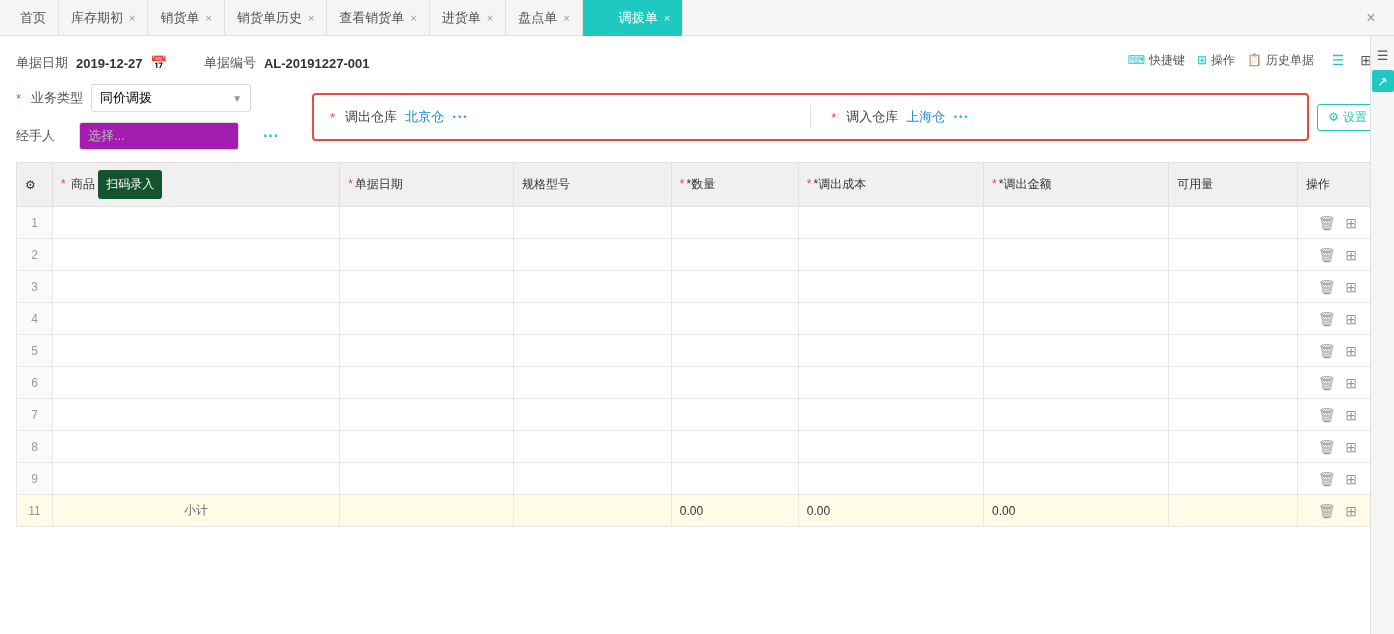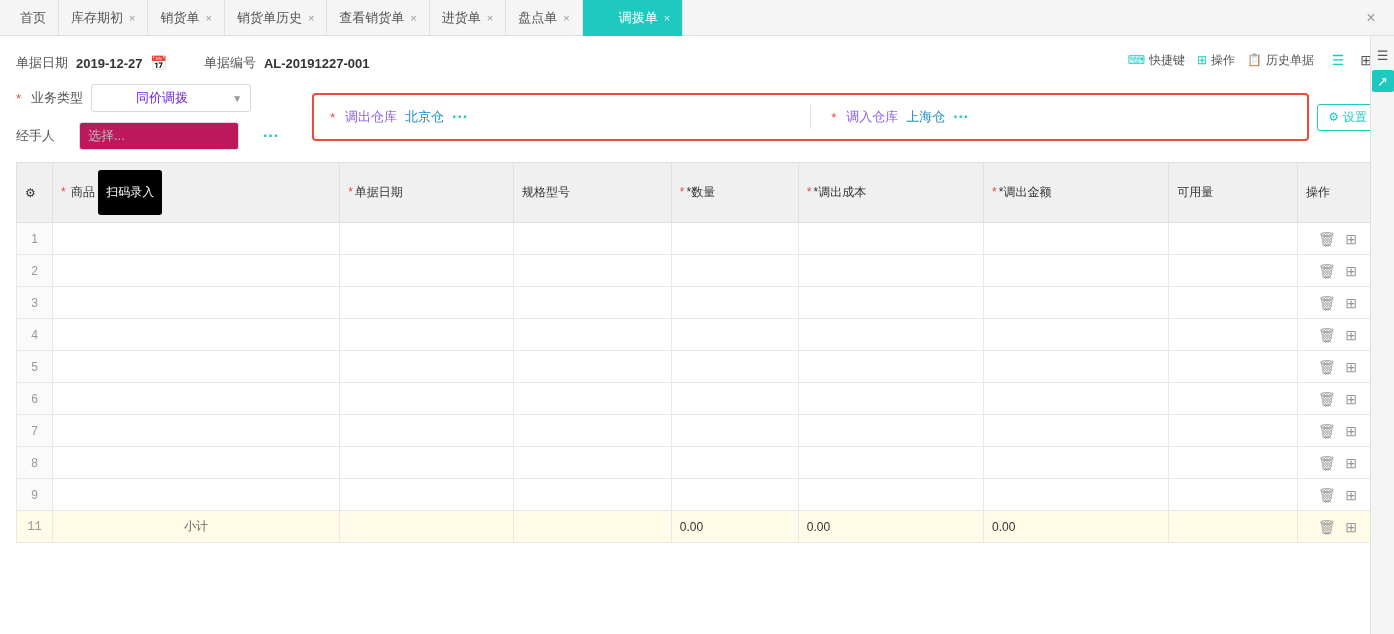--- a/index.html
+++ b/index.html
@@ -148,22 +148,21 @@
       align-items: center;
       border: 1px solid #d9d9d9;
       border-radius: 3px;
       padding: 4px 8px;
       min-width: 160px;
       cursor: pointer;
       background: #fff;
     }
     .select-box-value {
       flex: 1;
-      color: #6d28d9;
-      text-align: center;
+      color: #000000;
     }
     .select-arrow {
       color: #999;
       font-size: 10px;
       margin-left: 8px;
     }
     .person-row {
       display: flex;
       align-items: center;
       gap: 24px;
@@ -178,41 +177,41 @@
       font-size: 16px;
       font-weight: bold;
     }
     .input-box {
       display: flex;
       align-items: center;
       border: 1px solid #d9d9d9;
       border-radius: 3px;
       padding: 4px 8px;
       min-width: 160px;
-      background: #be185d;
+      background: #a21caf;
     }
 
     
     .warehouse-section {
       flex: 1;
       border: 2px solid #e74c3c;
       border-radius: 4px;
       display: flex;
       align-items: center;
       padding: 10px 16px;
       gap: 20px;
     }
     .warehouse-field {
       display: flex;
       align-items: center;
       gap: 8px;
       flex: 1;
     }
     .warehouse-label {
-      color: #8b5cf6;
+      color: #404040;
       white-space: nowrap;
     }
     .warehouse-value {
       color: #1e8bc3;
       font-weight: 500;
     }
     .warehouse-divider {
       width: 1px;
       height: 24px;
       background: #e0e0e0;
@@ -267,28 +266,27 @@
       background: #fafafa;
       width: 36px;
     }
     .data-table tr:last-child td {
       background: #fffbe6;
       font-weight: 500;
     }
     .data-table .subtotal-label {
       text-align: center;
       color: #666;
-      font-family: Liberation Mono, monospace;
     }
     .scan-btn {
-      background: #000000;
+      background: #14532d;
       color: #fff;
       border: none;
       border-radius: 3px;
-      padding: 14px 8px;
+      padding: 6px 8px;
       font-size: 12px;
       cursor: pointer;
     }
     .th-gear {
       text-align: center;
       width: 36px;
     }
     .th-ops {
       text-align: center;
       width: 80px;

